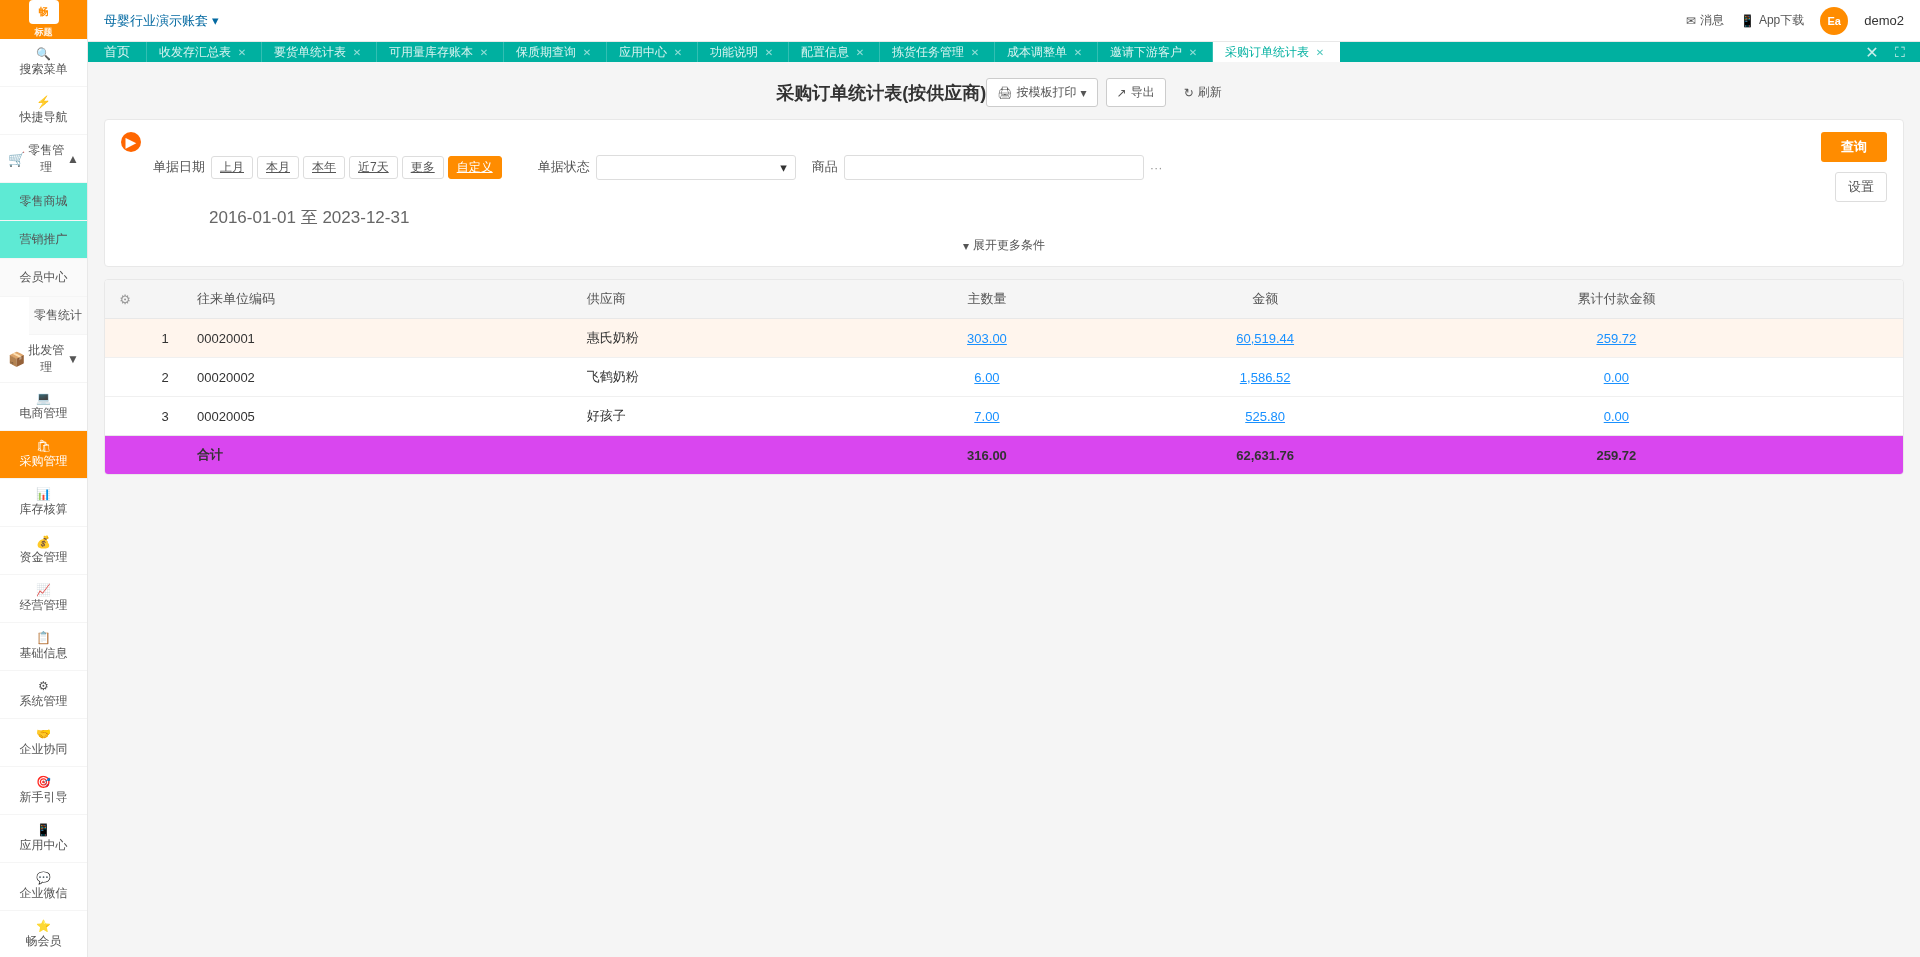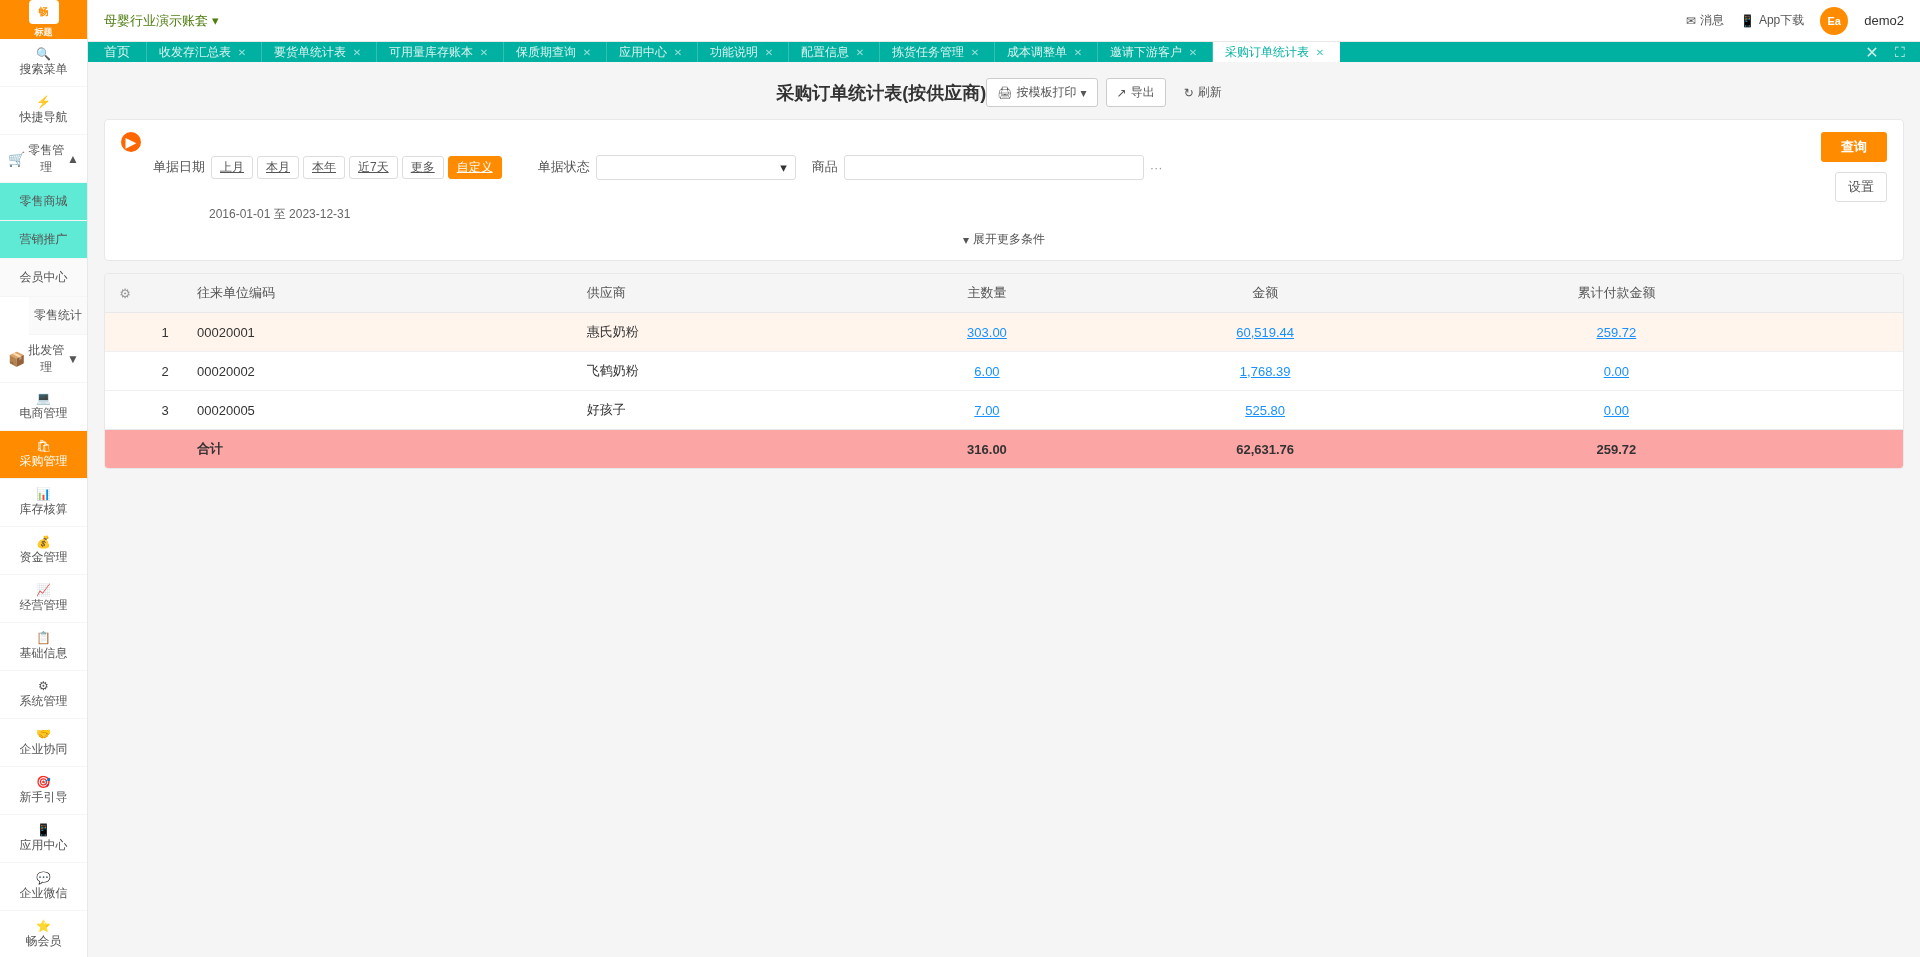--- a/index.html
+++ b/index.html
@@ -22,21 +22,21 @@
     .top-tab { display: flex; align-items: center; padding: 0 12px; height: 36px; color: rgba(255,255,255,0.85); font-size: 12px; cursor: pointer; white-space: nowrap; border-right: 1px solid rgba(255,255,255,0.2); gap: 4px; flex-shrink: 0; }
     .top-tab.active { background: #fff; color: #00b0a0; }
     .top-tab .close-btn { width: 14px; height: 14px; display: flex; align-items: center; justify-content: center; border-radius: 50%; font-size: 10px; color: inherit; opacity: 0.7; }
     .top-tab-home { padding: 0 16px; font-size: 13px; }
     .top-tabs-right { margin-left: auto; display: flex; align-items: center; gap: 4px; padding-right: 8px; }
     .top-tabs-right button { background: none; border: none; color: white; cursor: pointer; width: 24px; height: 24px; display: flex; align-items: center; justify-content: center; font-size: 16px; opacity: 0.8; }
 
     
     .header-bar { background: #fff; border-bottom: 1px solid #e8e8e8; display: flex; align-items: center; justify-content: space-between; padding: 0 16px; height: 42px; flex-shrink: 0; }
     .header-left { display: flex; align-items: center; gap: 8px; }
-    .company-selector { display: flex; align-items: center; gap: 4px; color: #4d7c0f; font-size: 13px; cursor: pointer; }
+    .company-selector { display: flex; align-items: center; gap: 4px; color: #0369a1; font-size: 13px; cursor: pointer; }
     .header-right { display: flex; align-items: center; gap: 16px; }
     .header-btn { display: flex; align-items: center; gap: 4px; color: #555; font-size: 12px; cursor: pointer; }
     .avatar { width: 28px; height: 28px; border-radius: 50%; background: #ff8c00; display: flex; align-items: center; justify-content: center; color: white; font-size: 11px; font-weight: bold; }
 
     
     .page-content { flex: 1; overflow-y: auto; padding: 16px; background: #f5f5f5; }
 
     
     .page-title-bar { display: flex; align-items: center; justify-content: center; margin-bottom: 12px; }
     .page-title { font-size: 18px; font-weight: bold; color: #333; }
@@ -46,41 +46,41 @@
     .btn-refresh { display: flex; align-items: center; gap: 4px; border: none; background: none; padding: 5px 10px; cursor: pointer; font-size: 12px; color: #555; }
 
     
     .filter-area { background: white; border: 1px solid #e8e8e8; border-radius: 4px; padding: 12px 16px; margin-bottom: 12px; }
     .filter-row { display: flex; align-items: center; gap: 16px; flex-wrap: wrap; }
     .filter-item { display: flex; align-items: center; gap: 6px; }
     .filter-label { color: #555; font-size: 13px; white-space: nowrap; }
     .filter-date-btns { display: flex; gap: 4px; }
     .date-btn { padding: 2px 8px; border: 1px solid #ddd; background: white; border-radius: 3px; cursor: pointer; font-size: 12px; color: #555; text-decoration: underline; }
     .date-btn.custom { background: #ff8c00; color: white; border-color: #ff8c00; border-radius: 3px; padding: 2px 8px; font-size: 12px; }
-    .date-range { font-size: 12px; color: #666; margin-top: 4px; }
+    .date-range { font-size: 17px; color: #666; margin-top: 4px; }
     .filter-select { display: flex; align-items: center; gap: 4px; border: 1px solid #ddd; border-radius: 3px; padding: 4px 8px; cursor: pointer; background: white; min-width: 180px; }
     .filter-input { border: 1px solid #ddd; border-radius: 3px; padding: 4px 8px; font-size: 13px; color: #555; flex: 1; min-width: 200px; }
     .more-dots { color: #999; cursor: pointer; }
     .filter-collapse { display: flex; align-items: center; gap: 4px; color: #555; font-size: 12px; cursor: pointer; margin: 8px auto 0; text-align: center; width: fit-content; }
     .btn-search { background: #ff8c00; color: white; border: none; padding: 6px 20px; border-radius: 3px; cursor: pointer; font-size: 13px; font-weight: bold; }
     .btn-setting { background: white; color: #555; border: 1px solid #ddd; padding: 5px 12px; border-radius: 3px; cursor: pointer; font-size: 13px; margin-top: 6px; display: block; }
     .filter-toggle { background: #ff6600; color: white; border: none; width: 20px; height: 20px; border-radius: 50%; cursor: pointer; display: flex; align-items: center; justify-content: center; font-size: 14px; flex-shrink: 0; }
 
     
     .table-wrapper { background: white; border: 1px solid #e8e8e8; border-radius: 4px; overflow: auto; }
     table { width: 100%; border-collapse: collapse; }
     thead tr { background: #f5f5f5; }
     thead th { padding: 10px 12px; text-align: left; font-size: 13px; color: #555; font-weight: normal; border-bottom: 1px solid #e8e8e8; white-space: nowrap; }
     tbody tr { border-bottom: 1px solid #f0f0f0; }
     tbody tr.selected { background: #fff5ed; }
     tbody td { padding: 10px 12px; font-size: 13px; color: #333; }
     .td-link { color: #1890ff; text-decoration: underline; cursor: pointer; }
     .td-center { text-align: center; }
     .settings-col { text-align: center; color: #999; cursor: pointer; }
-    tfoot tr { background: #fca5a5; }
+    tfoot tr { background: #d946ef; }
     tfoot td { padding: 10px 12px; font-size: 13px; font-weight: bold; color: #333; border-top: 1px solid #e8e8e8; }
 
     .filter-right-actions { display: flex; flex-direction: column; align-items: flex-end; margin-left: auto; gap: 4px; }
 
     .top-tabs-scroll { display: flex; flex: 1; overflow: hidden; }
   </style>
 </head>
 <body>
 
 <div class="sidebar">
@@ -357,21 +357,21 @@
             <td class="td-center td-link">259.72</td>
             <td></td>
           </tr>
 
           <tr>
             <td class="settings-col"></td>
             <td class="td-center">2</td>
             <td>00020002</td>
             <td>飞鹤奶粉</td>
             <td class="td-center td-link">6.00</td>
-            <td class="td-center td-link">1,768.39</td>
+            <td class="td-center td-link">1,586.52</td>
             <td class="td-center td-link">0.00</td>
             <td></td>
           </tr>
 
           <tr>
             <td class="settings-col"></td>
             <td class="td-center">3</td>
             <td>00020005</td>
             <td>好孩子</td>
             <td class="td-center td-link">7.00</td>

